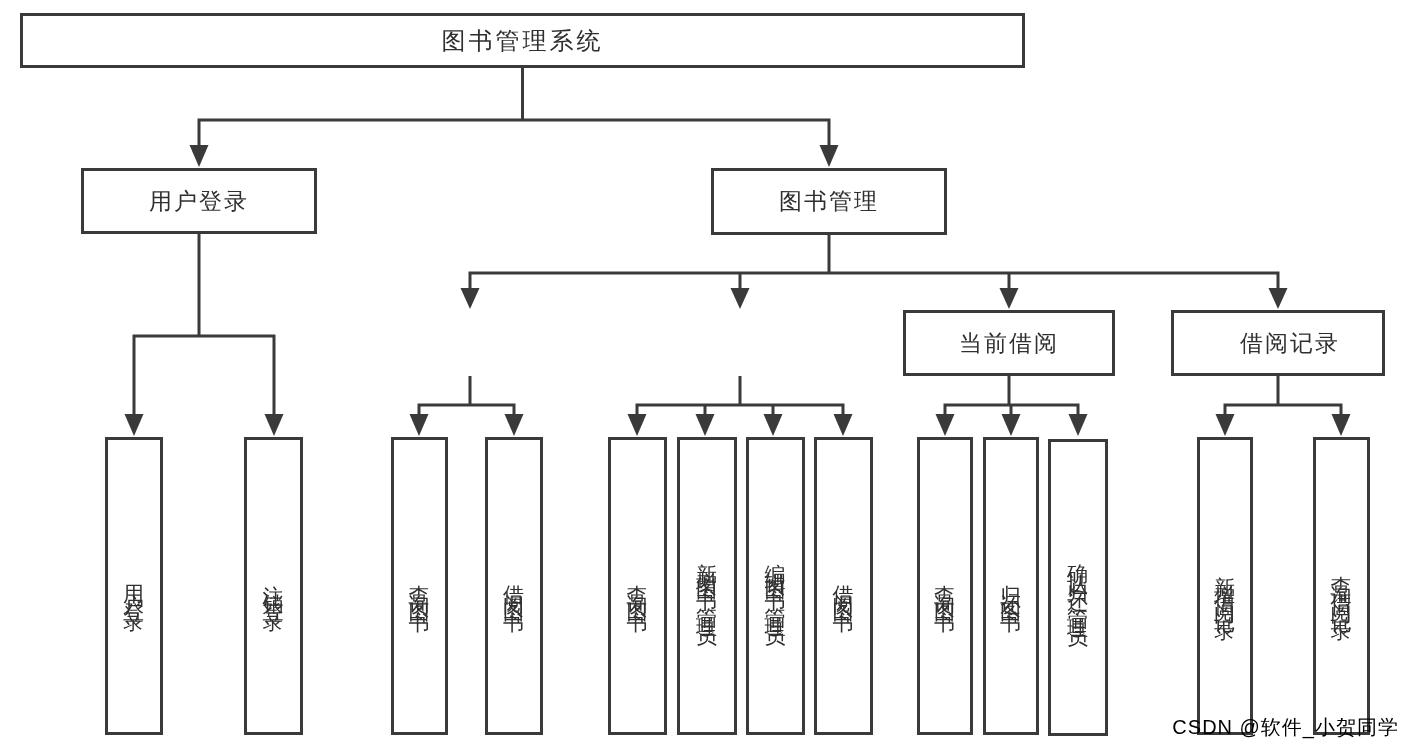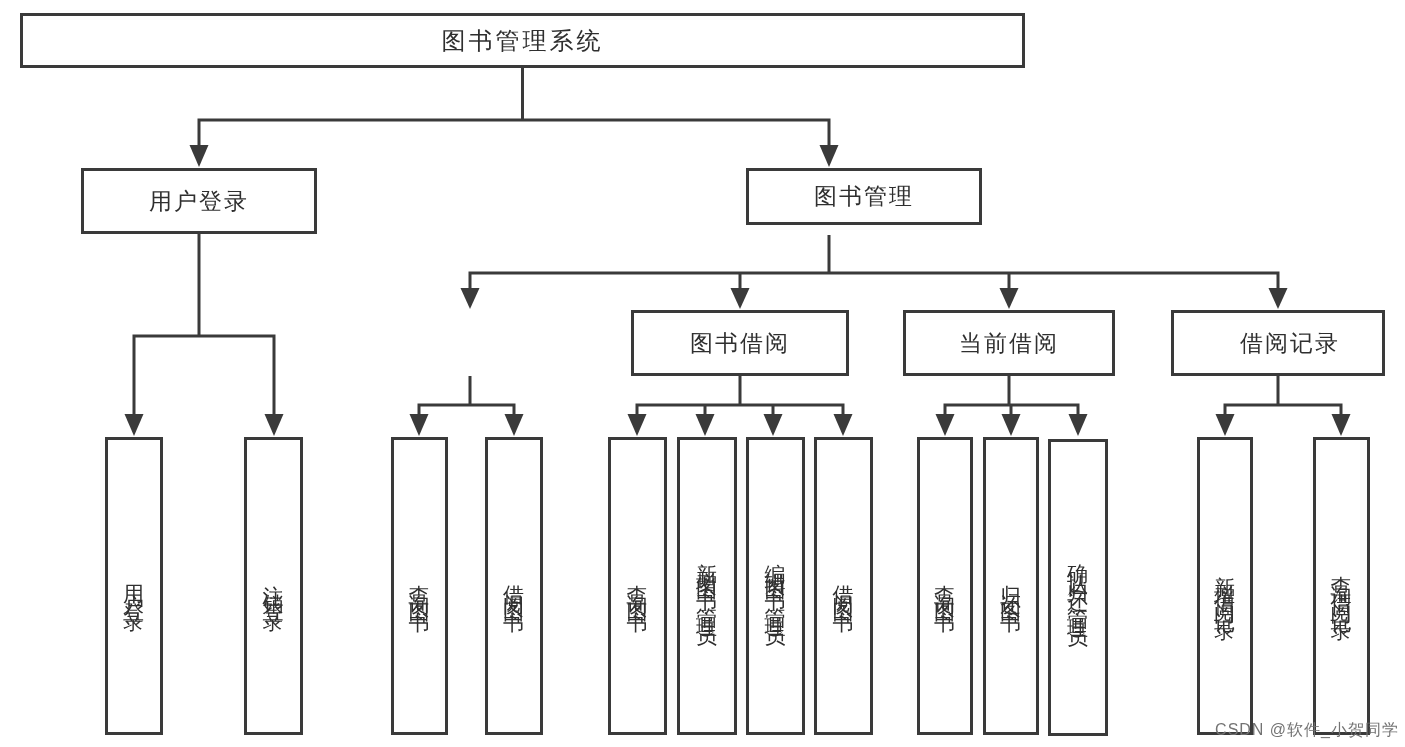--- a/index.html
+++ b/index.html
@@ -25,22 +25,22 @@
   .box.v span{
     writing-mode:vertical-rl;
     text-orientation:mixed;
     font-size:21px;
     letter-spacing:9px;
     line-height:1;
   }
   .watermark{
     position:absolute;
     right:6px;bottom:6px;
-    font-size:16px;
-    color:#737373;
+    font-size:20px;
+    color:#000000;
     letter-spacing:1px;
     white-space:nowrap;
   }
 </style>
 </head>
 <body>
 
 <div class="canvas">
 
   <svg class="connectors" width="1405" height="747" viewBox="0 0 1405 747" aria-hidden="true">
@@ -86,27 +86,24 @@
     </g>
   </svg>
 
   <div class="box h root" style="left:20px;top:13px;width:1005px;height:55px;">
     <span>图书管理系统</span>
   </div>
 
   <div class="box h" style="left:81px;top:168px;width:236px;height:66px;">
     <span>用户登录</span>
   </div>
-  <div class="box h" style="left:746px;top:168px;width:236px;height:57px;">
+  <div class="box h" style="left:711px;top:168px;width:236px;height:67px;">
     <span>图书管理</span>
   </div>
 
-  <div class="box h" style="left:631px;top:310px;width:218px;height:66px;">
-    <span>图书借阅</span>
-  </div>
   <div class="box h" style="left:903px;top:310px;width:212px;height:66px;">
     <span>当前借阅</span>
   </div>
   <div class="box h" style="left:1171px;top:310px;width:214px;height:66px;padding-left:24px;">
     <span>借阅记录</span>
   </div>
 
   <div class="box v" style="left:105px;top:437px;width:58px;height:298px;">
     <span>用户登录</span>
   </div>

